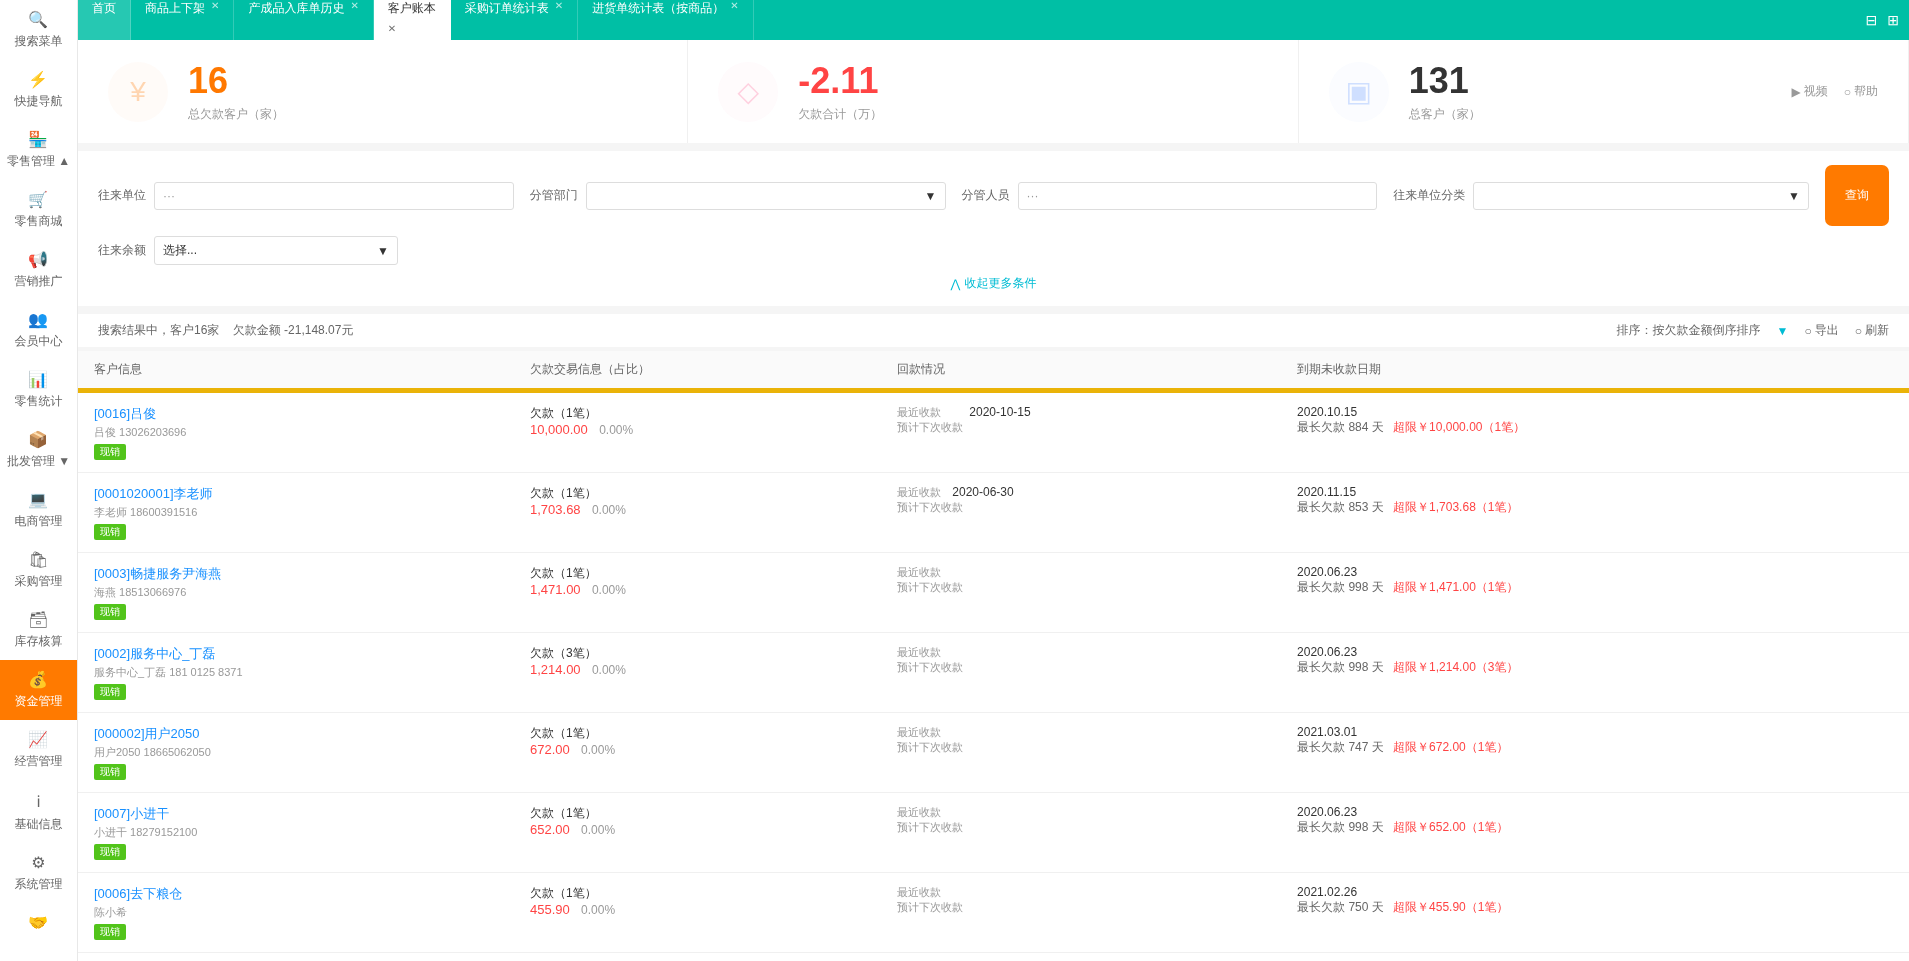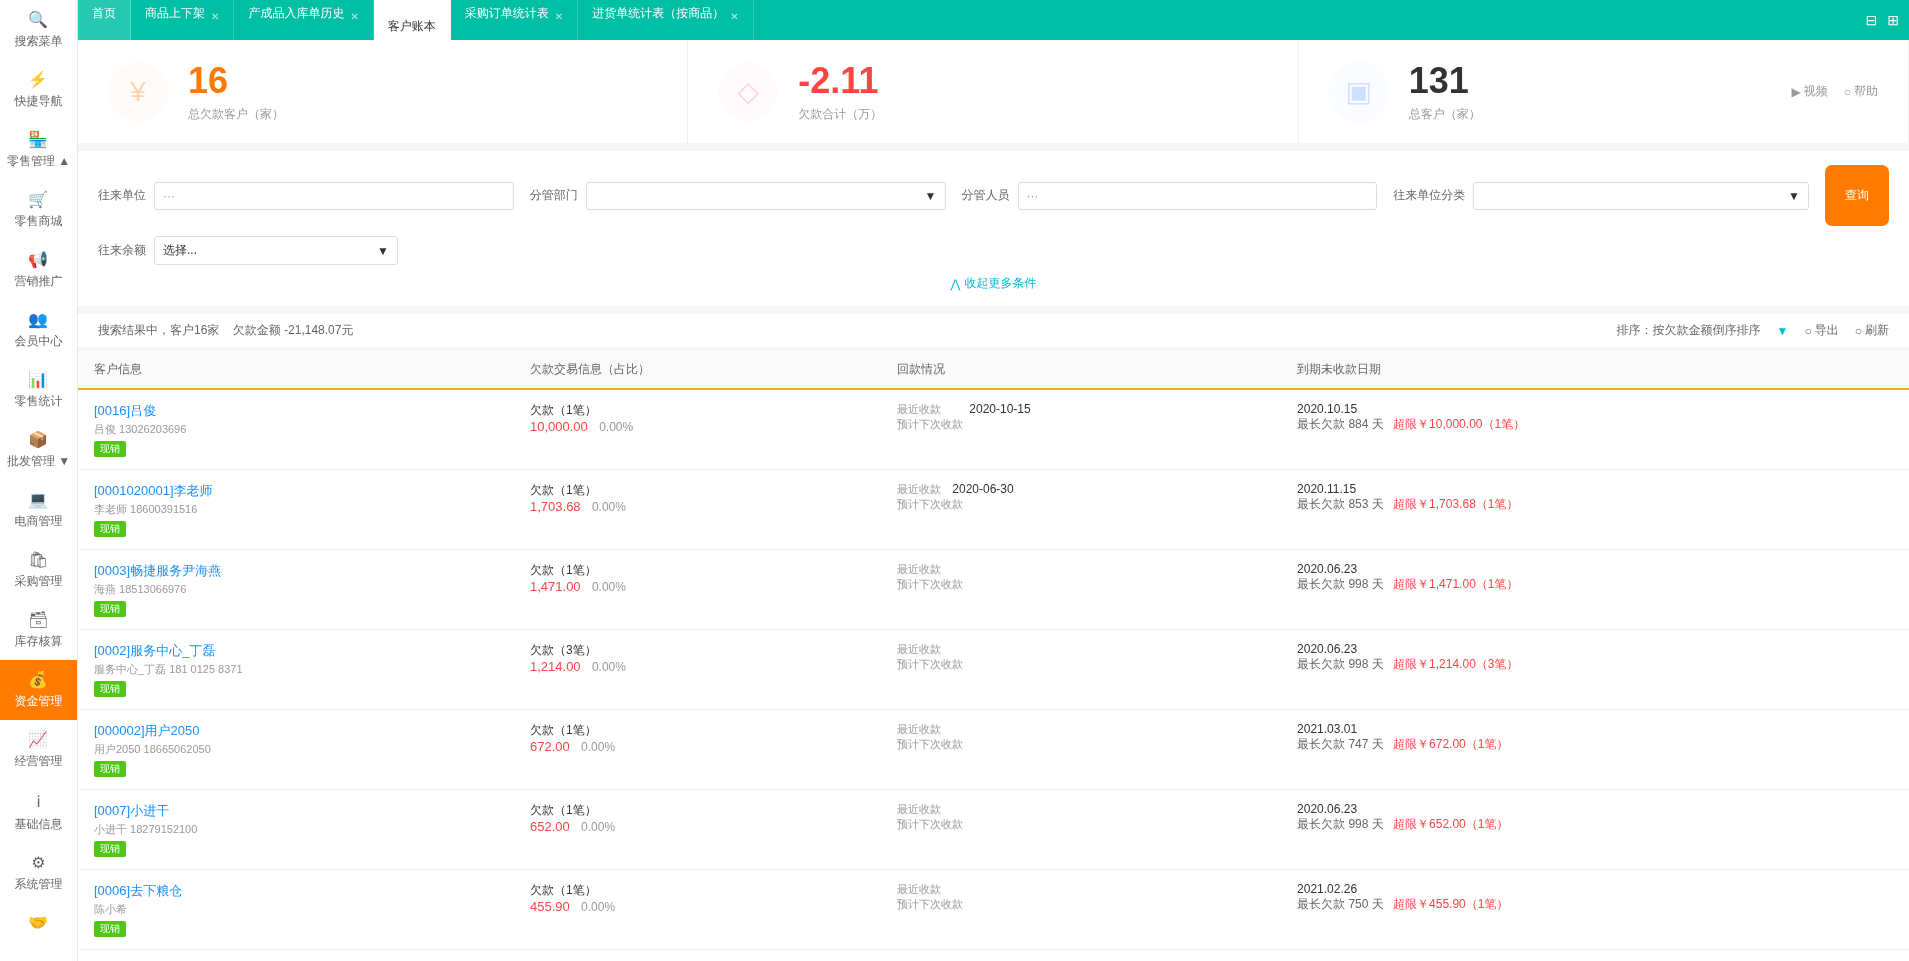--- a/index.html
+++ b/index.html
@@ -18,21 +18,21 @@
     .sidebar { width: 78px; background: #fff; border-right: 1px solid #e8e8e8; display: flex; flex-direction: column; overflow-y: auto; }
     .sidebar-item { padding: 10px 0; text-align: center; cursor: pointer; color: #666; font-size: 12px; display: flex; flex-direction: column; align-items: center; gap: 4px; }
     .sidebar-item.active { background: #ff7a00; color: #fff; }
     .sidebar-item .icon { font-size: 16px; }
 
     
     .content-area { flex: 1; display: flex; flex-direction: column; overflow: hidden; }
 
     
     .tab-bar { display: flex; align-items: center; background: #00bfa5; height: 40px; overflow: hidden; }
-    .tab-item { display: flex; align-items: flex-end; padding: 18px 14px; height: 100%; color: #fff; font-size: 12px; cursor: pointer; border-right: 1px solid rgba(255,255,255,0.2); white-space: nowrap; gap: 6px; }
+    .tab-item { display: flex; align-items: flex-start; padding: 0 14px; height: 100%; color: #fff; font-size: 12px; cursor: pointer; border-right: 1px solid rgba(255,255,255,0.2); white-space: nowrap; gap: 6px; }
     .tab-item.first { background: rgba(255,255,255,0.15); }
     .tab-item.active { background: #fff; color: #333; flex-direction: column; }
     .tab-item .tab-close { font-size: 10px; color: inherit; opacity: 0.7; }
     .tab-actions { margin-left: auto; display: flex; align-items: center; padding: 0 10px; gap: 10px; }
     .tab-actions span { color: #fff; cursor: pointer; font-size:14px; }
 
     
     .page-content { flex: 1; overflow-y: auto; background: #f5f5f5; }
 
     
@@ -61,21 +61,21 @@
     .filter-collapse { display: flex; align-items: center; justify-content: center; color: #00bcd4; cursor: pointer; font-size: 12px; gap: 4px; margin-top: 4px; }
 
     
     .results-bar { display: flex; align-items: center; justify-content: space-between; padding: 8px 20px; background: #fff; margin-bottom: 4px; }
     .results-info { font-size: 12px; color: #666; }
     .results-actions { display: flex; align-items: center; gap: 16px; font-size: 12px; color: #666; }
     .results-actions span { cursor: pointer; display: flex; align-items: center; gap: 3px; }
 
     
     .data-table { background: #fff; width: 100%; border-collapse: collapse; }
-    .data-table th { background: #fafafa; padding: 10px 16px; text-align: left; font-size: 12px; color: #666; font-weight: normal; border-bottom: 2px solid #eab308; }
+    .data-table th { background: #fafafa; padding: 10px 16px; text-align: left; font-size: 12px; color: #666; font-weight: normal; border-bottom: 5px solid #eab308; }
     .data-table td { padding: 12px 16px; border-bottom: 1px solid #f0f0f0; vertical-align: top; font-size: 12px; }
     .customer-name-link { color: #1890ff; cursor: pointer; font-size: 13px; }
     .customer-meta { color: #999; font-size: 11px; margin-top: 2px; }
     .badge-green { background: #52c41a; color: #fff; font-size: 10px; padding: 1px 6px; border-radius: 2px; display: inline-block; margin-top: 4px; }
     .amount-red { color: #f44; font-size: 13px; }
     .amount-pct { color: #999; margin-left: 8px; font-size: 12px; }
     .collection-label { color: #999; font-size: 11px; }
     .collection-date { color: #333; font-size: 12px; }
     .overdue-red { color: #f44; font-size: 12px; cursor: pointer; }
     .overdue-days { color: #666; font-size: 12px; }

